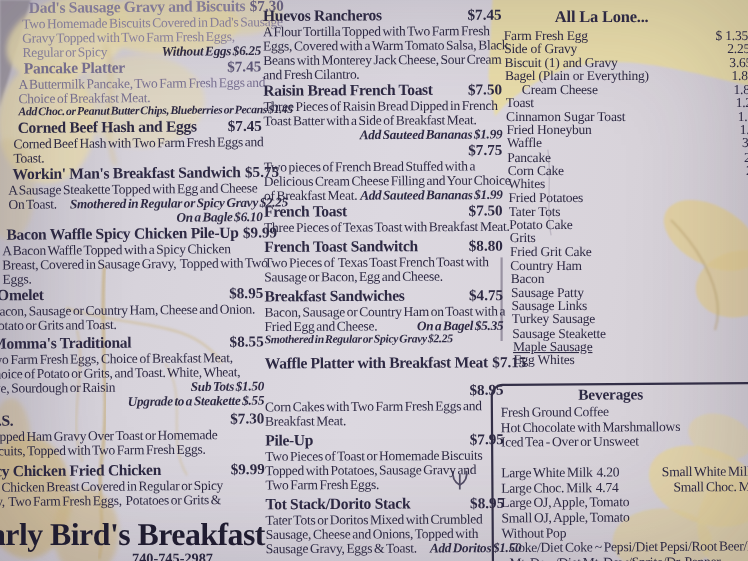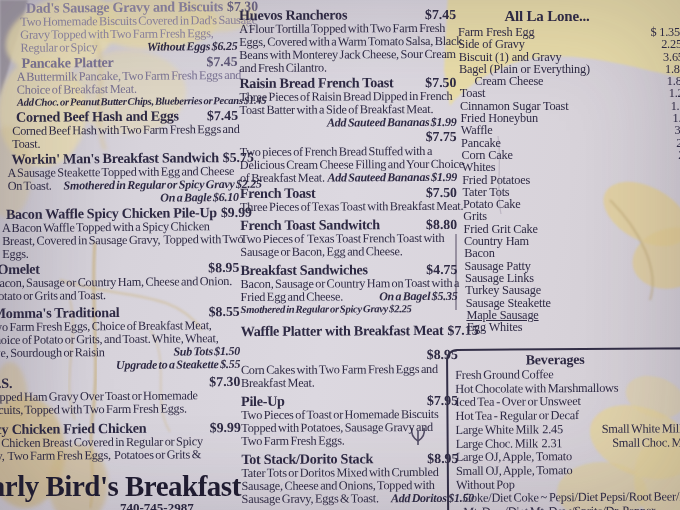--- a/index.html
+++ b/index.html
@@ -379,23 +379,23 @@
       </div>
     </div>
 </div>
 
 <div id="bev-box">
   <div id="bev-title">Beverages</div>
   <div id="bev-rows">
       <div class="bline"><span>Fresh Ground Coffee</span><span class="bprice">$ 1</span></div>
       <div class="bline"><span>Hot Chocolate with Marshmallows</span><span class="bprice">2</span></div>
       <div class="bline"><span>Iced Tea - Over or Unsweet</span><span class="bprice">1</span></div>
-      <div class="bline"><span>Hot Tea - Regular or Decaf</span><span class="bprice">1</span></div>
-      <div class="bline"><span>Large White Milk  2.45</span><span class="bright">Small White Milk  1</span></div>
-      <div class="bline"><span>Large Choc. Milk  2.31</span><span class="bright">Small Choc. Milk</span></div>
+      <div class="bline"><span class="bprice">1</span></div>
+      <div class="bline"><span>Large White Milk  4.20</span><span class="bright">Small White Milk  1</span></div>
+      <div class="bline"><span>Large Choc. Milk  4.74</span><span class="bright">Small Choc. Milk</span></div>
       <div class="bline"><span>Large OJ, Apple, Tomato</span></div>
       <div class="bline"><span>Small OJ, Apple, Tomato</span></div>
       <div class="bline"><span>Without Pop</span></div>
       <div class="bline bind"><span>Coke/Diet Coke ~ Pepsi/Diet Pepsi/Root Beer/Lem</span></div>
       <div class="bline bind"><span>Mt. Dew/Diet Mt. Dew/Sprite/Dr. Pepper</span></div>
     </div>
 </div>
 
 <div id="footer">
   <div id="footer-title">Early Bird's Breakfast</div>

